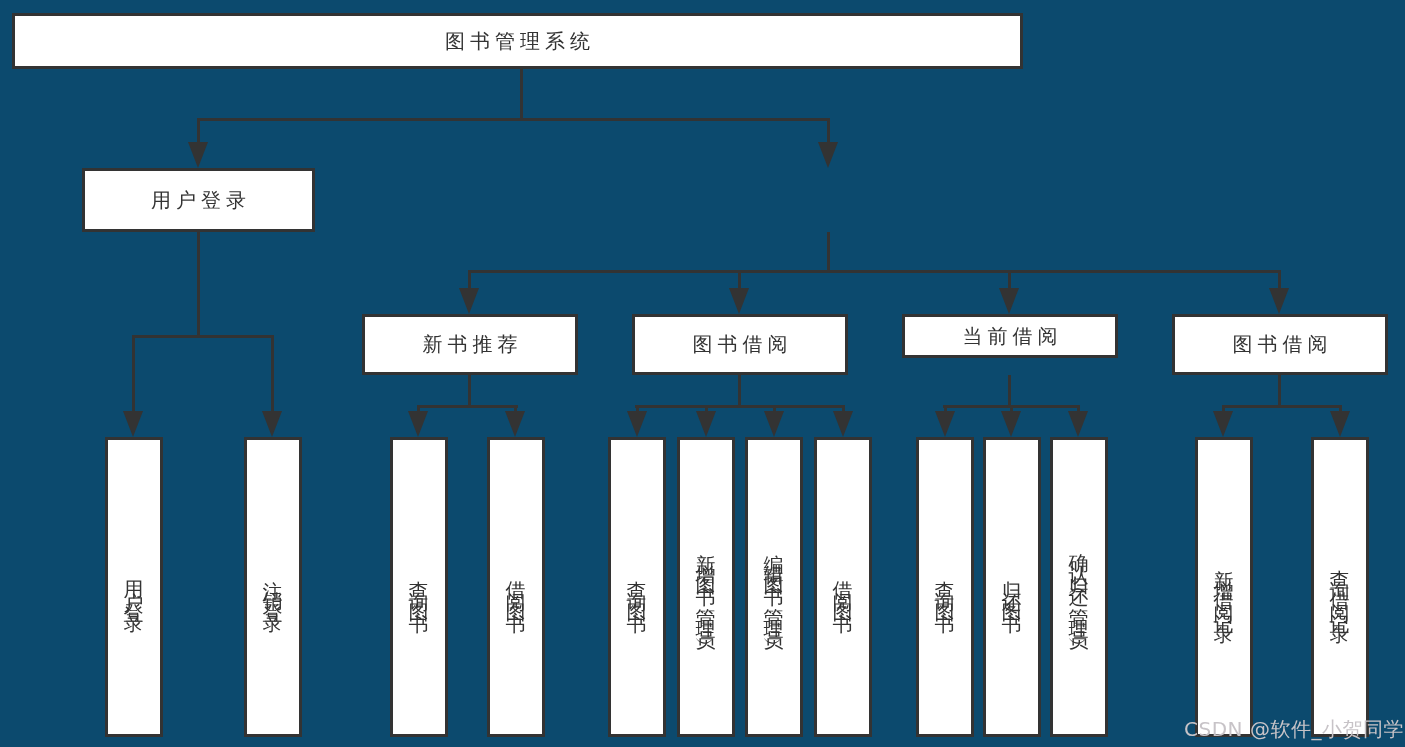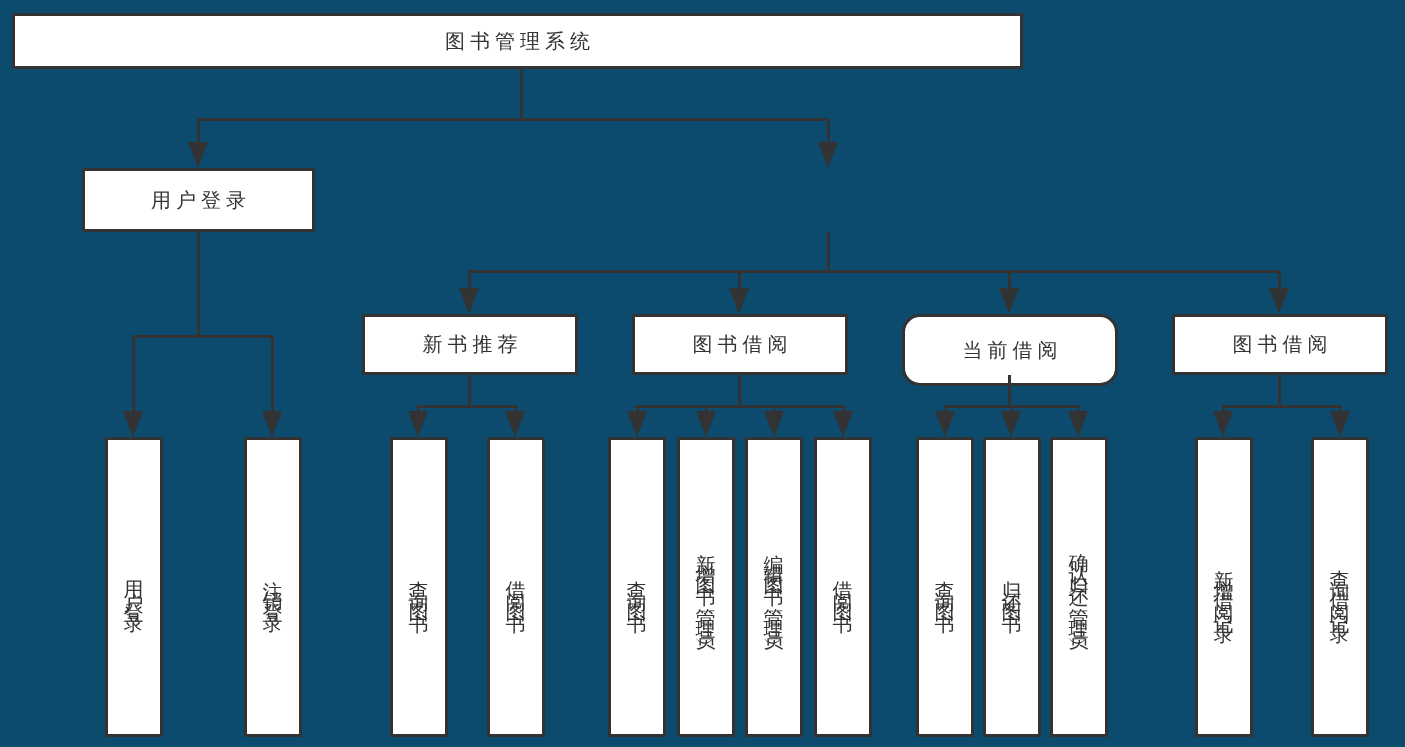--- a/index.html
+++ b/index.html
@@ -75,21 +75,21 @@
 
 
   <div class="node" style="left:362px;top:314px;width:216px;height:61px;">
     <span class="hlabel">新书推荐</span>
   </div>
 
   <div class="node" style="left:632px;top:314px;width:216px;height:61px;">
     <span class="hlabel">图书借阅</span>
   </div>
 
-  <div class="node" style="left:902px;top:314px;width:216px;height:72px;border-radius:18px;">
+  <div class="node" style="left:902px;top:314px;width:216px;height:44px;">
     <span class="hlabel">当前借阅</span>
   </div>
 
   <div class="node" style="left:1172px;top:314px;width:216px;height:61px;">
     <span class="hlabel">图书借阅</span>
   </div>
 
   <div class="leaf" style="left:105px;">
     <span class="vtext">用户登录</span>
   </div>
@@ -186,14 +186,15 @@
   <div class="v" style="left:1077px;top:405px;height:10px;"></div>
   <div class="a" style="left:1068px;top:411px;"></div>
 
   <div class="v" style="left:1278px;top:375px;height:33px;"></div>
   <div class="h" style="left:1222px;top:405px;width:119px;"></div>
   <div class="v" style="left:1222px;top:405px;height:10px;"></div>
   <div class="a" style="left:1213px;top:411px;"></div>
   <div class="v" style="left:1339px;top:405px;height:10px;"></div>
   <div class="a" style="left:1330px;top:411px;"></div>
 
+  <div class="watermark">CSDN @软件_小贺同学</div>
 
 </div>
 
 </body></html>

